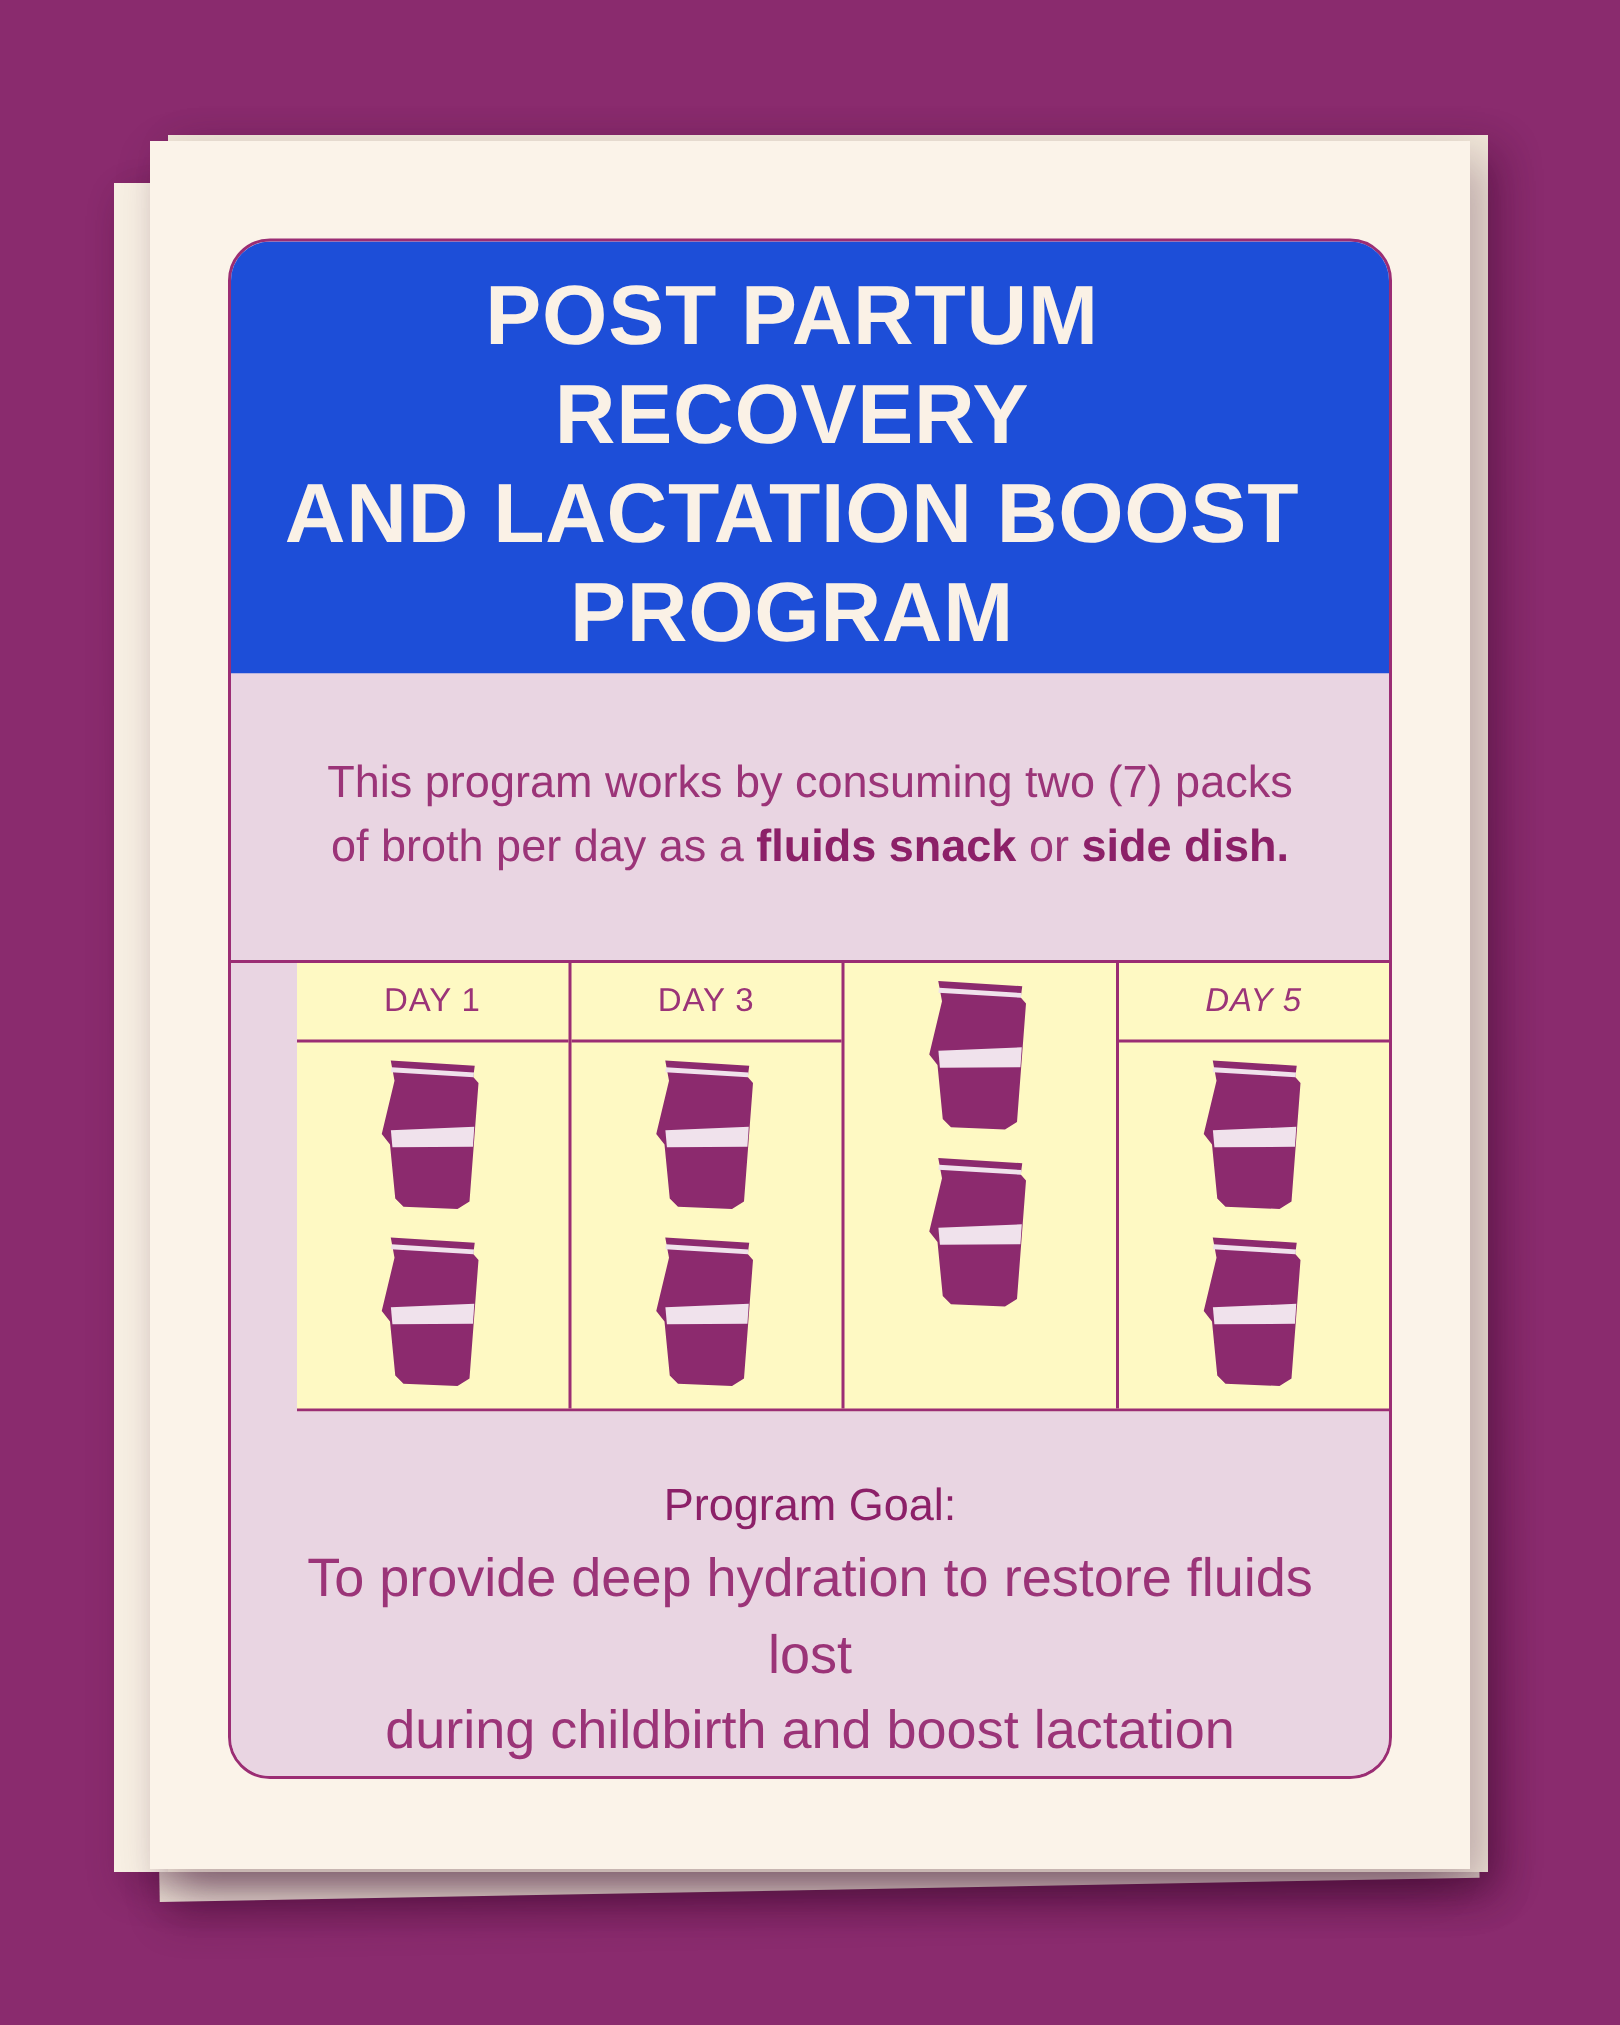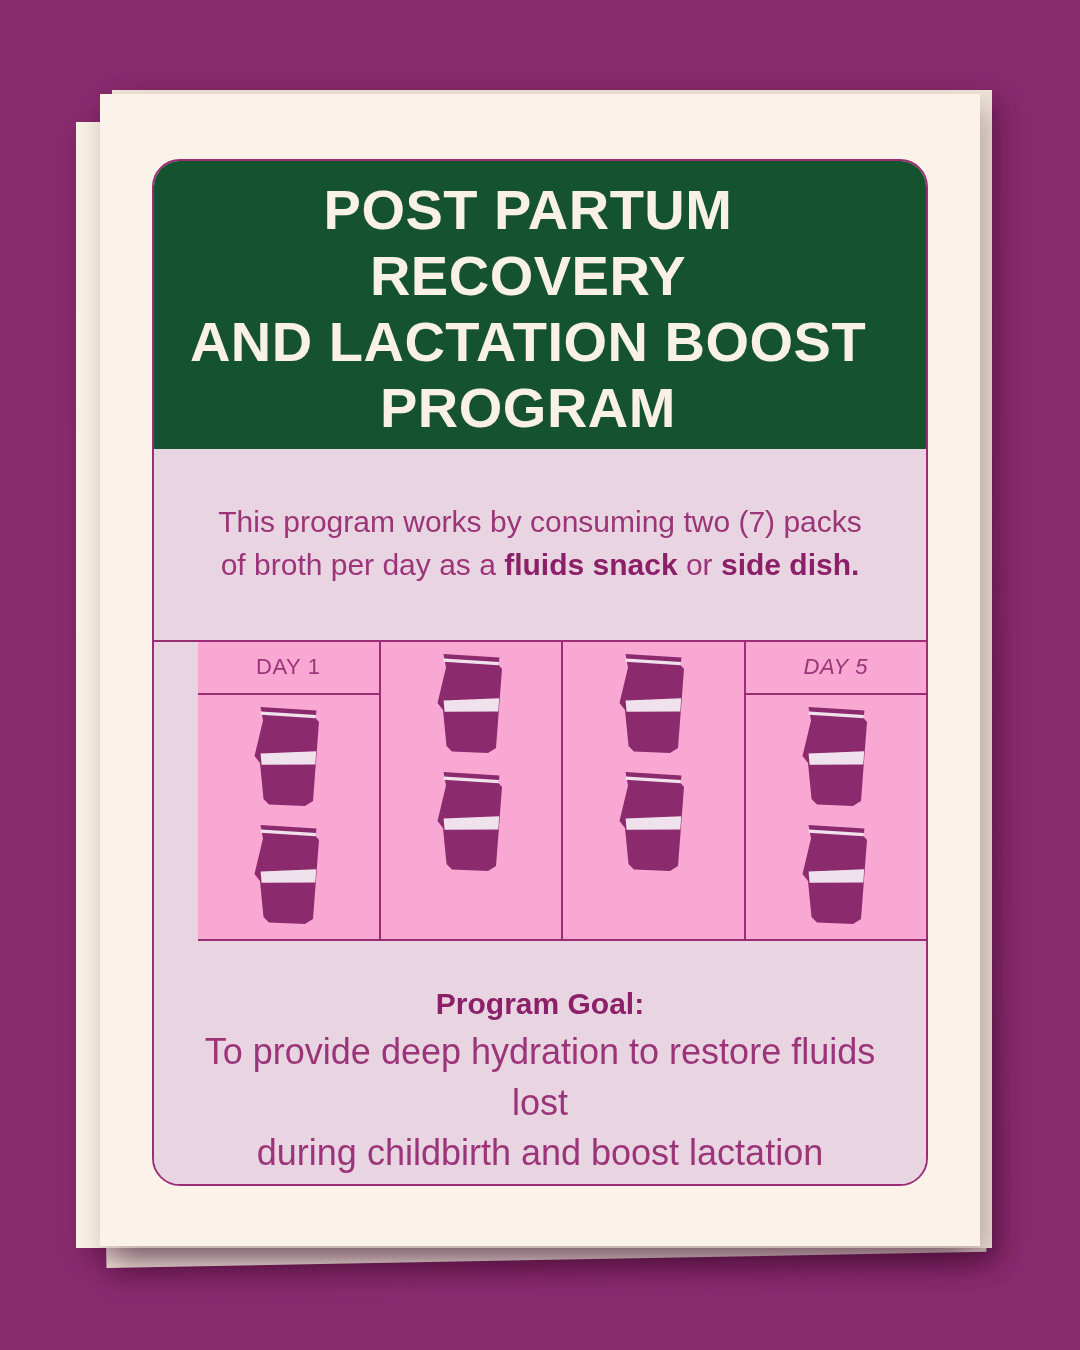--- a/index.html
+++ b/index.html
@@ -64,21 +64,21 @@
     height: 1027px;
     border-radius: 28px;
     overflow: hidden;
     background: #E9D5E2;
     box-sizing: border-box;
     border: 2px solid #9B2D74;
   }
 
   
   .card-header {
-    background: #14532d;
+    background: #1d4ed8;
     padding: 44px 40px 36px 16px;
     box-sizing: border-box;
     height: 288px;
     display: flex;
     align-items: center;
     justify-content: center;
   }
   .card-title {
     margin: 0;
     color: #FAF1E6;
@@ -108,21 +108,21 @@
     font-weight: normal;
   }
   .intro .b {
     font-weight: bold;
     color: #8C2068;
   }
 
   
   .day-table {
     display: flex;
-    background: #f9a8d4;
+    background: #fef9c3;
     border-bottom: 2px solid #9B2D74;
     margin-left: 44px;
   }
   .day-col {
     flex: 1 1 0;
     border-right: 2px solid #9B2D74;
     box-sizing: border-box;
   }
   .day-col:last-child { border-right: none; font-style: italic; }
 
@@ -150,21 +150,21 @@
   .goal {
     background: #E9D5E2;
     padding: 46px 48px 52px 48px;
     text-align: center;
     box-sizing: border-box;
   }
   .goal-title {
     margin: 0 0 6px 0;
     color: #8C2068;
     font-size: 30px;
-    font-weight: bold;
+    font-weight: normal;
   }
   .goal-text {
     margin: 0;
     color: #9B3478;
     font-size: 36px;
     line-height: 1.4;
     white-space: pre-line;
   }
 </style>
 </head>
@@ -201,20 +201,21 @@
           <span>
             <svg class="pack-svg" width="74" height="104" viewBox="0 0 74 104" aria-hidden="true">
               <path d="M9.5 2 L65.5 5.5 L64.5 13 L68 17 L62 96 L54 101 L18 99.5 L12.5 94 L9 58 L3.5 51 L12 15.5 Z" fill="#8C2A6E"></path>
               <path d="M10 6.5 L65 10 L64.7 13.2 L9.6 9.8 Z" fill="#F0E2EC"></path>
               <path d="M9.6 48.5 L65.2 46.2 L64.3 59.5 L10.6 59.8 Z" fill="#F0E2EC"></path>
             </svg>
           </span>
         </div>
       </div>
       <div class="day-col">
+        <div class="day-head">DAY 3</div>
         <div class="day-body">
           <span>
             <svg class="pack-svg" width="74" height="104" viewBox="0 0 74 104" aria-hidden="true">
               <path d="M9.5 2 L65.5 5.5 L64.5 13 L68 17 L62 96 L54 101 L18 99.5 L12.5 94 L9 58 L3.5 51 L12 15.5 Z" fill="#8C2A6E"></path>
               <path d="M10 6.5 L65 10 L64.7 13.2 L9.6 9.8 Z" fill="#F0E2EC"></path>
               <path d="M9.6 48.5 L65.2 46.2 L64.3 59.5 L10.6 59.8 Z" fill="#F0E2EC"></path>
             </svg>
           </span>
           <span>
             <svg class="pack-svg" width="74" height="104" viewBox="0 0 74 104" aria-hidden="true">

